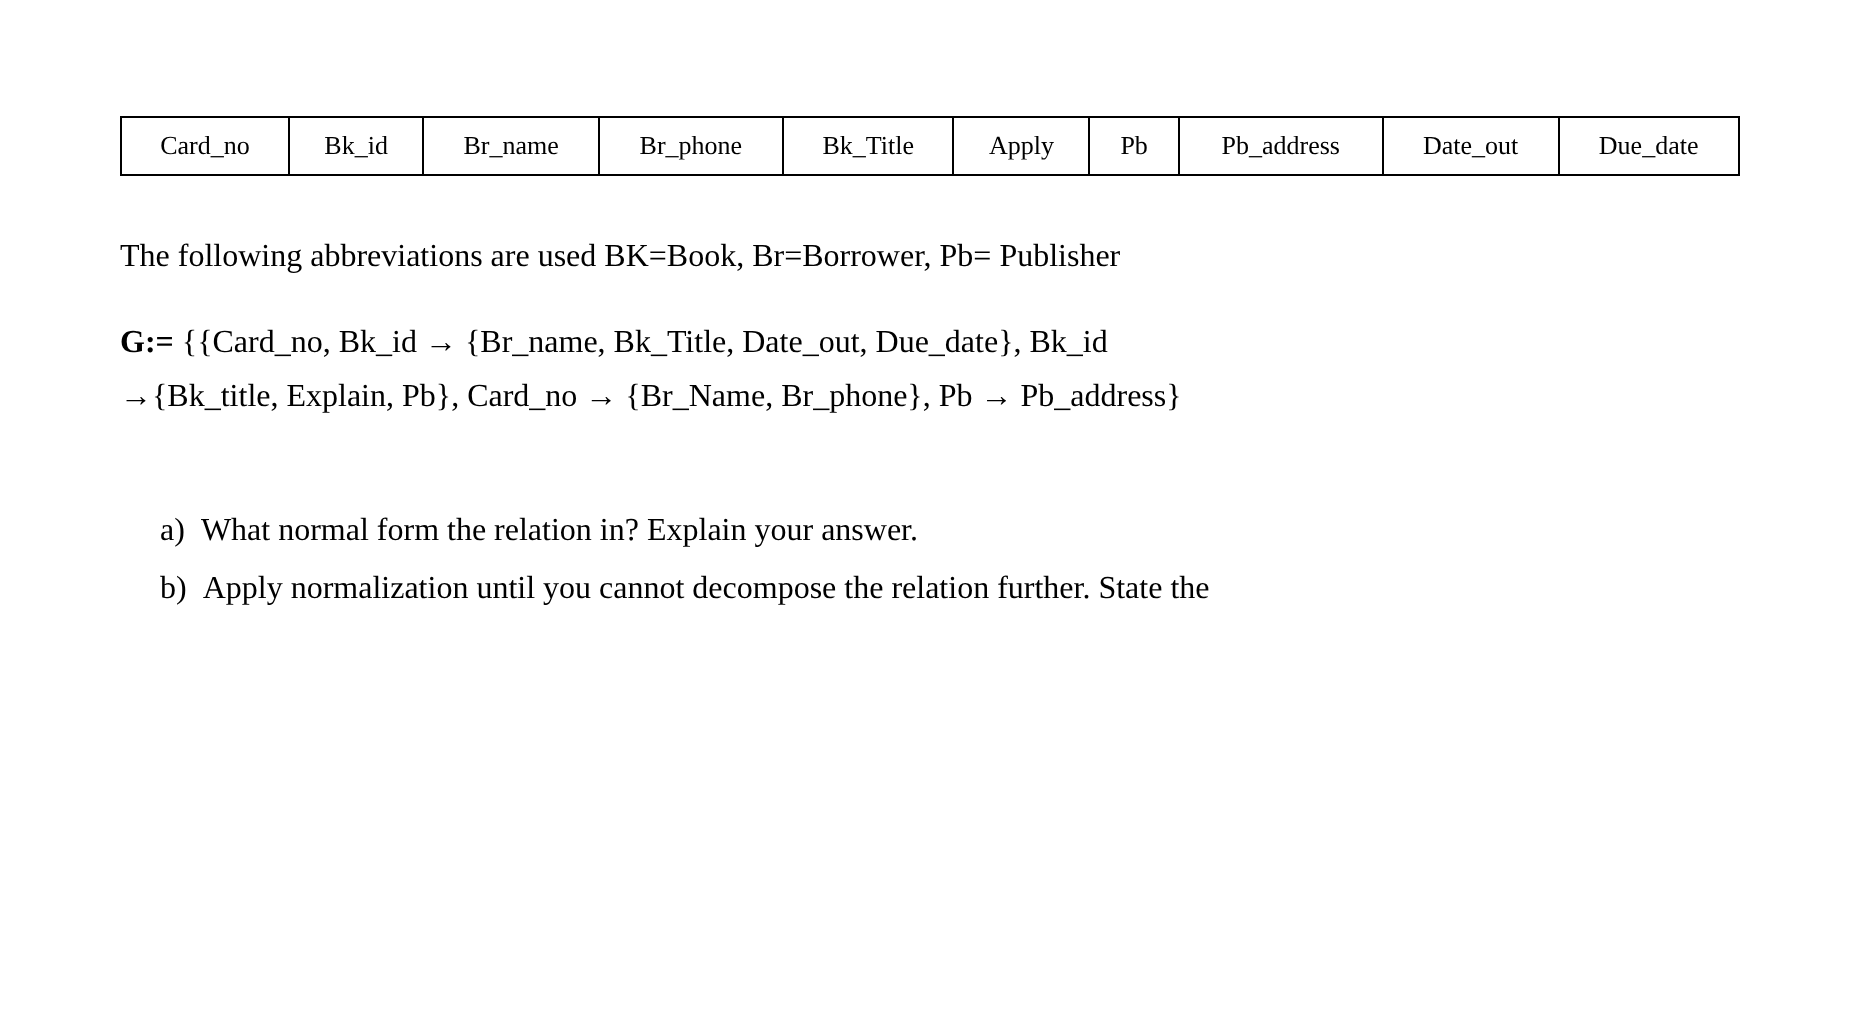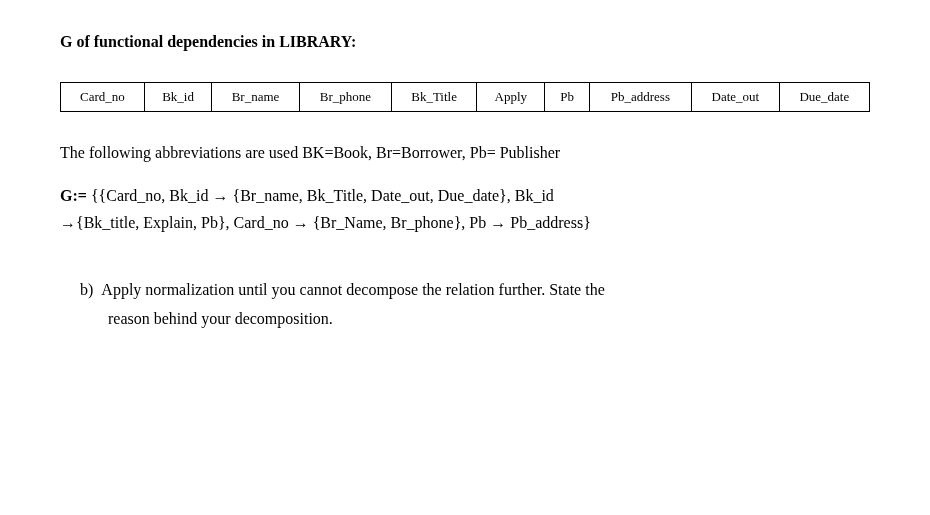--- a/index.html
+++ b/index.html
@@ -61,21 +61,20 @@
 
     .questions {
       line-height: 1.8;
       padding-left: 20px;
     }
   </style>
 </head>
 <body>
 
 <div class="intro-text">
-  <p><strong><strong>G</strong> of functional dependencies in LIBRARY:</strong></p>
 </div>
 
 <div class="schema-table-wrapper">
   <table class="schema-table">
     <tbody>
         <tr>
           <td>Card_no</td>
           <td>Bk_id</td>
           <td>Br_name</td>
           <td>Br_phone</td>
@@ -98,18 +97,18 @@
   <p>
     <span class="bold">G:= </span><span>{{Card_no, Bk_id → {Br_name, Bk_Title, Date_out, Due_date}, Bk_id</span>
   </p>
   <p>
     <span>→{Bk_title, Explain, Pb}, Card_no → {Br_Name, Br_phone}, Pb → Pb_address}</span>
   </p>
 </div>
 
 <div class="questions">
   <p>
+    <span>a)&nbsp;&nbsp;</span><span>What normal form the relation in? Explain your answer.</span>
+  </p>
+  <p>
     <span>b)&nbsp;&nbsp;</span><span>Apply normalization until you cannot decompose the relation further. State the</span>
-  </p>
-  <p style="padding-left: 28px;">
-    <span>reason behind your decomposition.</span>
   </p>
 </div>
 
 </body></html>

